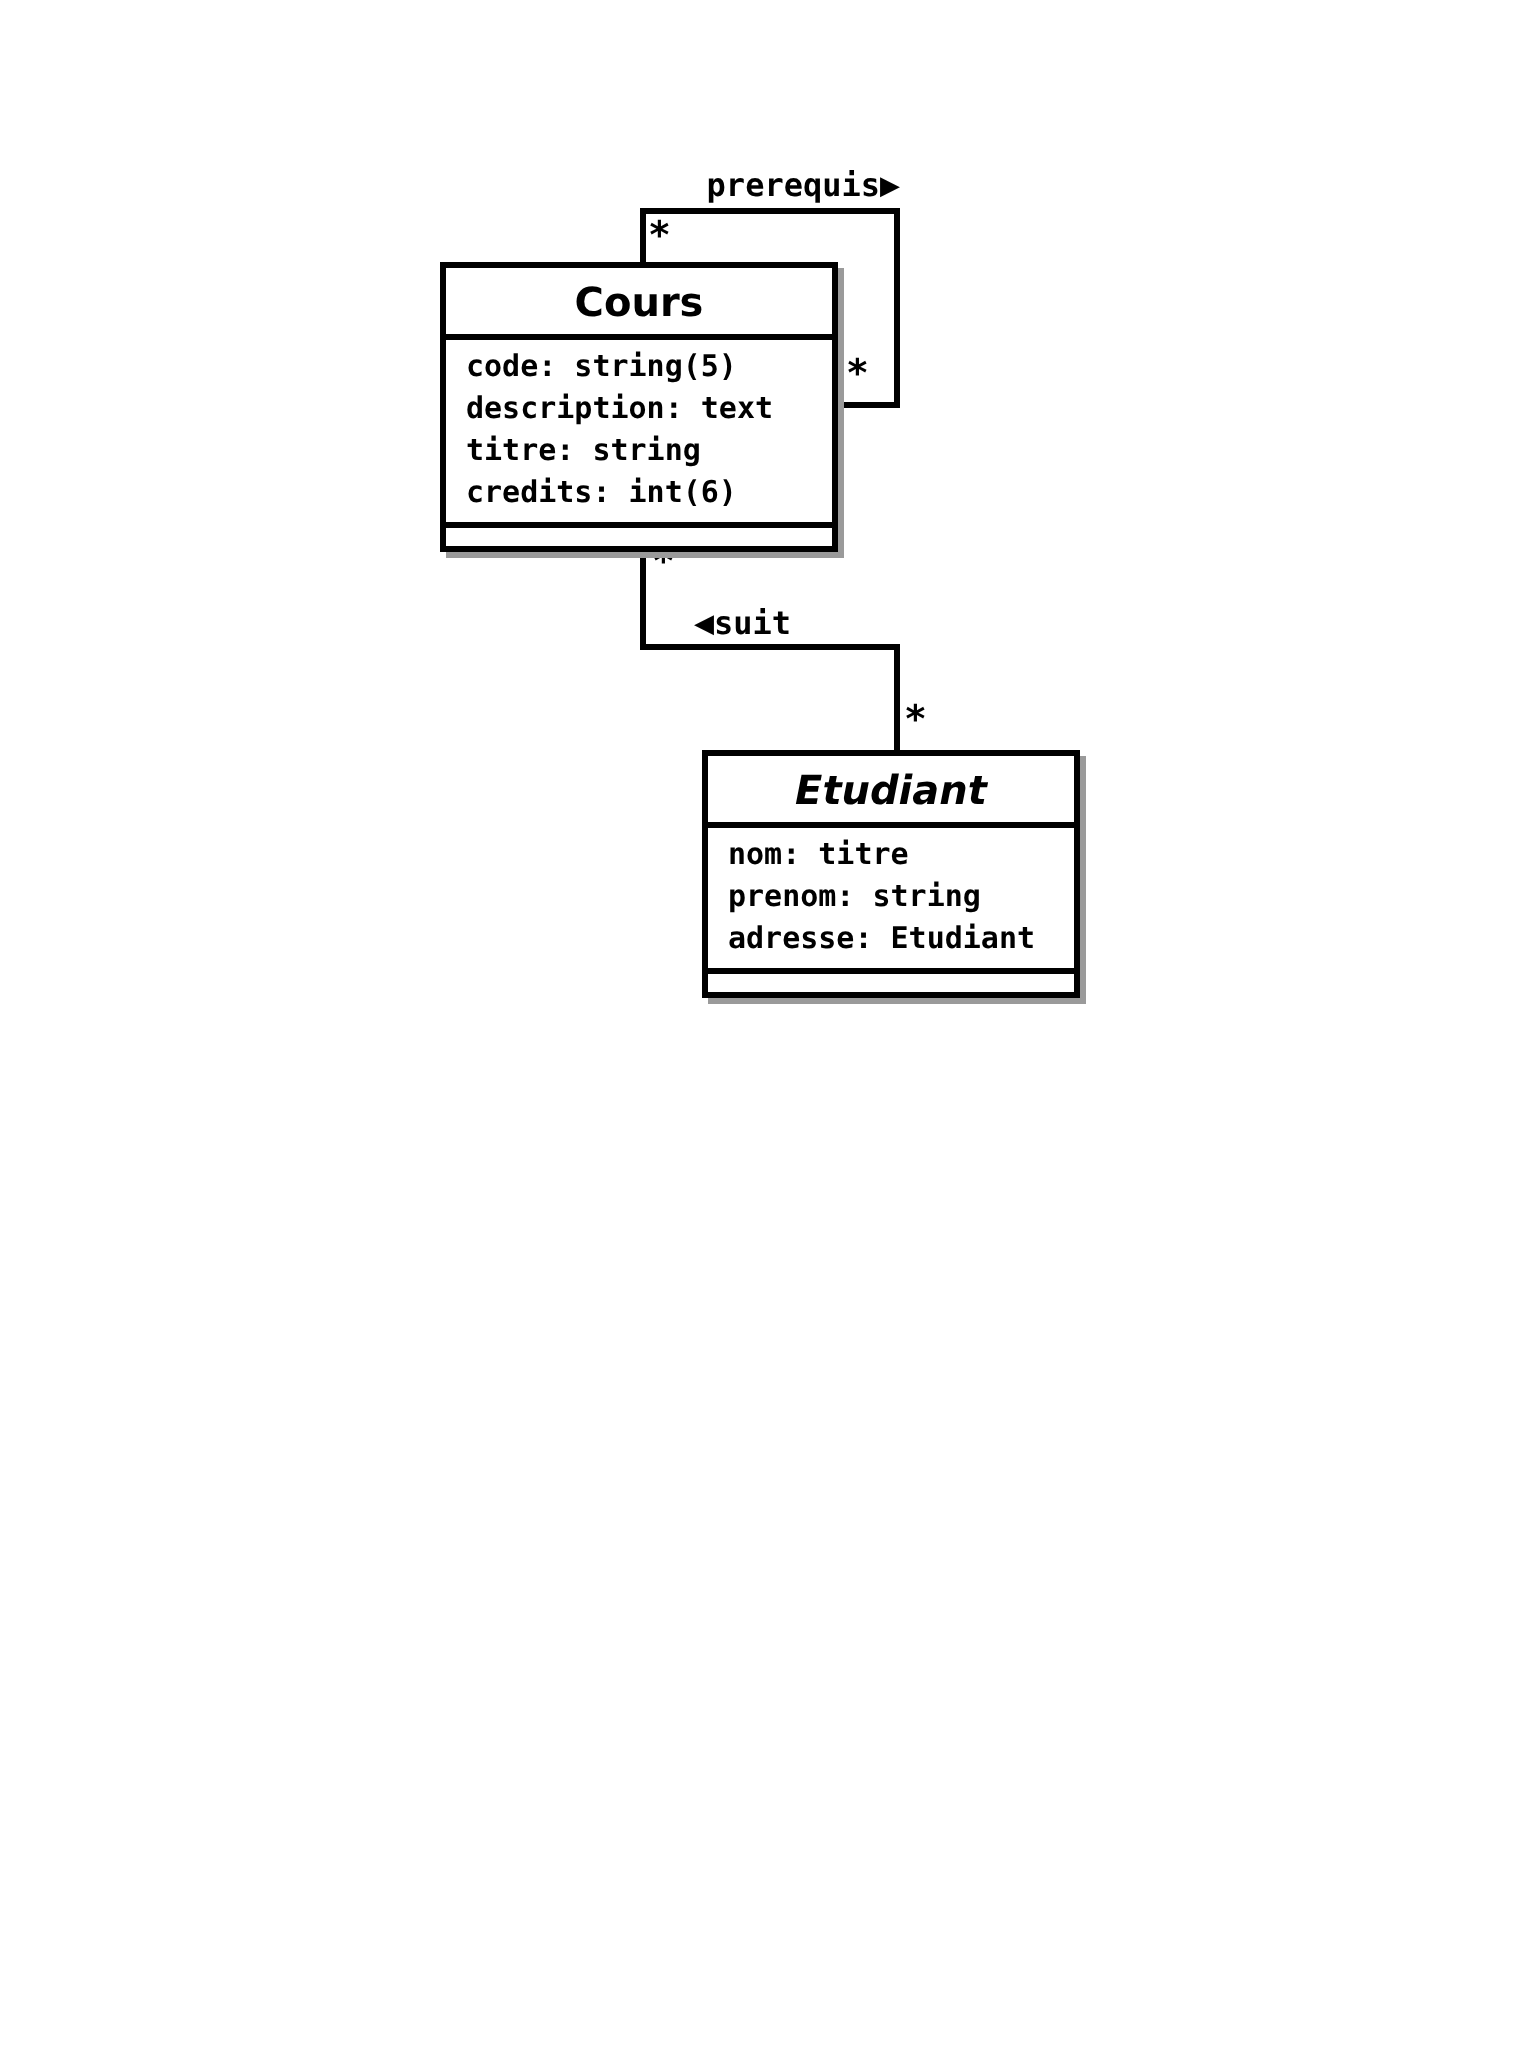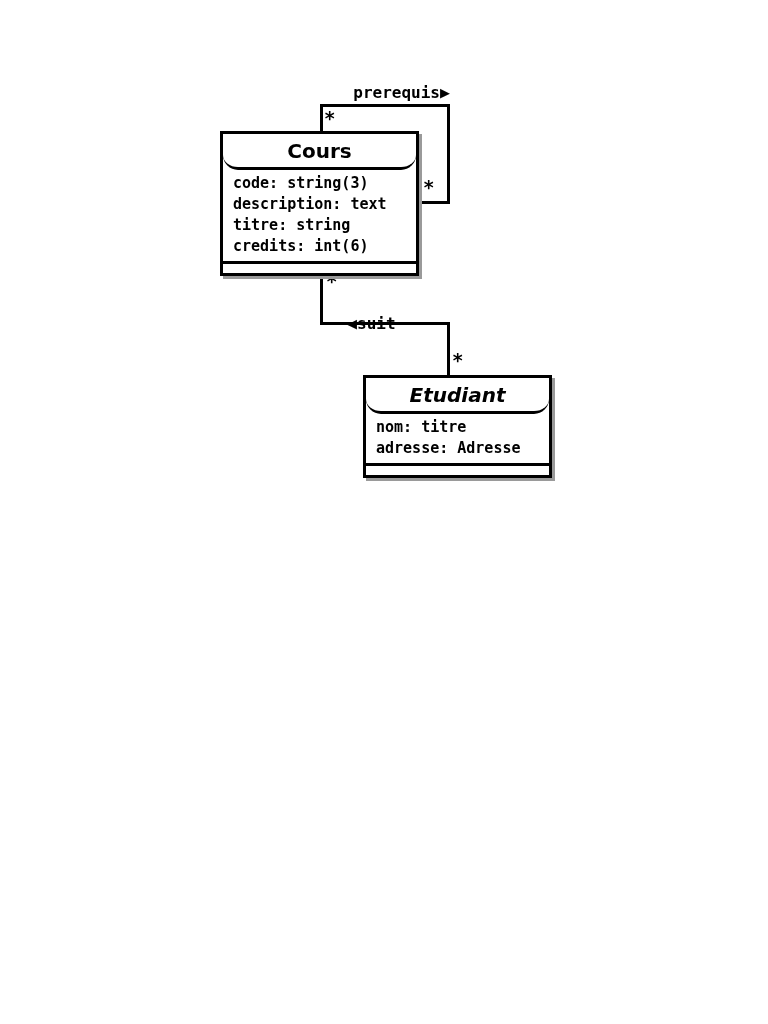--- a/index.html
+++ b/index.html
@@ -30,21 +30,20 @@
     box-sizing: border-box;
   }
   .class-title {
     border-bottom: 3px solid #000000;
     text-align: center;
     font-family: "DejaVu Sans", sans-serif;
     font-weight: bold;
     font-size: 20px;
     line-height: 26px;
     padding: 4px 0 3px 0;
-    border-radius: 15px;
   }
   .class-title.italic {
     font-style: italic;
   }
   .class-attrs {
     border-bottom: 3px solid #000000;
     font-family: "DejaVu Sans Mono", monospace;
     font-weight: bold;
     font-size: 15px;
     line-height: 21px;
@@ -90,40 +89,41 @@
     <span>prerequis</span><span class="arrow">▶</span>
   </div>
 
   <div class="mult" style="left:324px; top:109px;">*</div>
   <div class="mult" style="left:423px; top:178px;">*</div>
 
   <div class="seg" style="left:320px; top:270px; width:3px; height:55px;"></div>
   <div class="seg" style="left:320px; top:322px; width:130px; height:3px;"></div>
   <div class="seg" style="left:447px; top:322px; width:3px; height:54px;"></div>
 
-  <div class="assoc-label" style="left:347px; top:303px;margin-top:12px;">
+  <div class="assoc-label" style="left:347px; top:303px;">
     <span class="arrow">◀</span><span>suit</span>
   </div>
 
   <div class="mult" style="left:326px; top:272px;">*</div>
   <div class="mult" style="left:452px; top:351px;">*</div>
 
   <div class="class-box" style="left:220px; top:131px; width:199px;">
     <div class="class-title">Cours</div>
     <div class="class-attrs">
-      <div>code: string(3)</div>
+      <div>code: string(5)</div>
       <div>description: text</div>
       <div>titre: string</div>
       <div>credits: int(6)</div>
     </div>
     <div class="class-methods"></div>
   </div>
 
-  <div class="class-box" style="left:363px; top:375px; width:189px;">
+  <div class="class-box" style="left:351px; top:375px; width:189px;">
     <div class="class-title italic">Etudiant</div>
     <div class="class-attrs">
       <div>nom: titre</div>
-      <div>adresse: Adresse</div>
+      <div>prenom: string</div>
+      <div>adresse: Etudiant</div>
     </div>
     <div class="class-methods"></div>
   </div>
 
 </div>
 
 </body></html>

